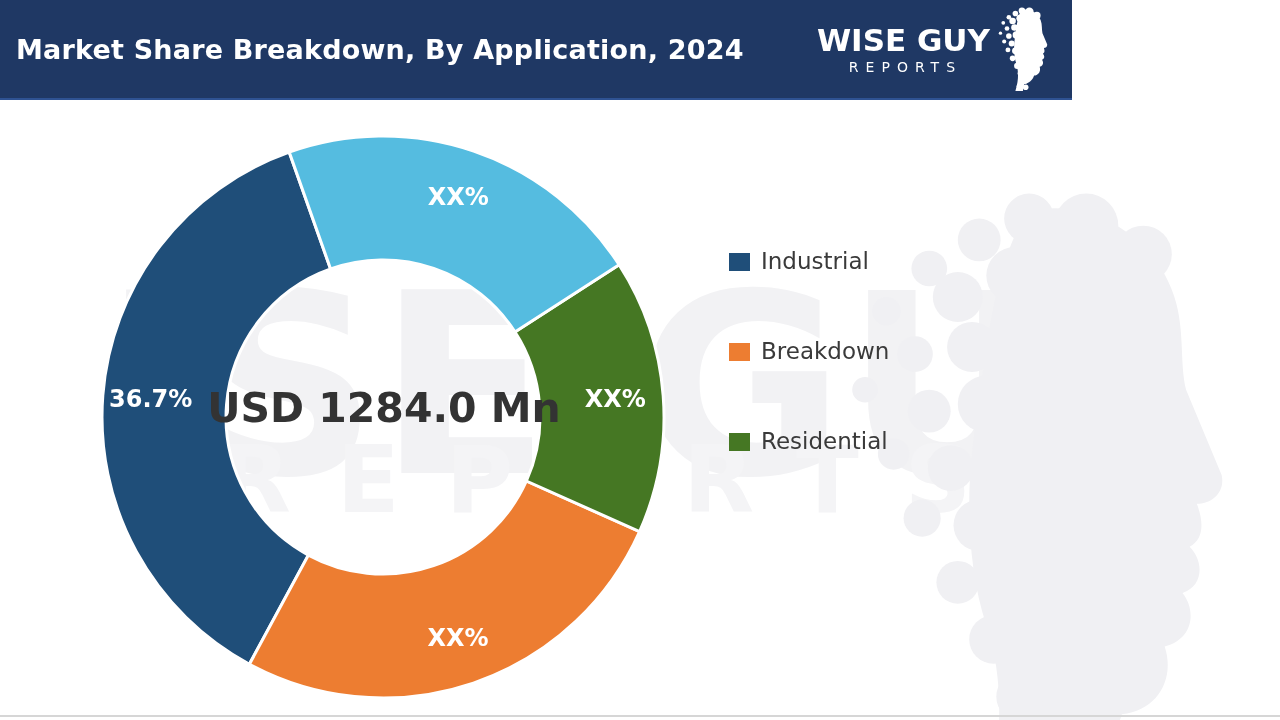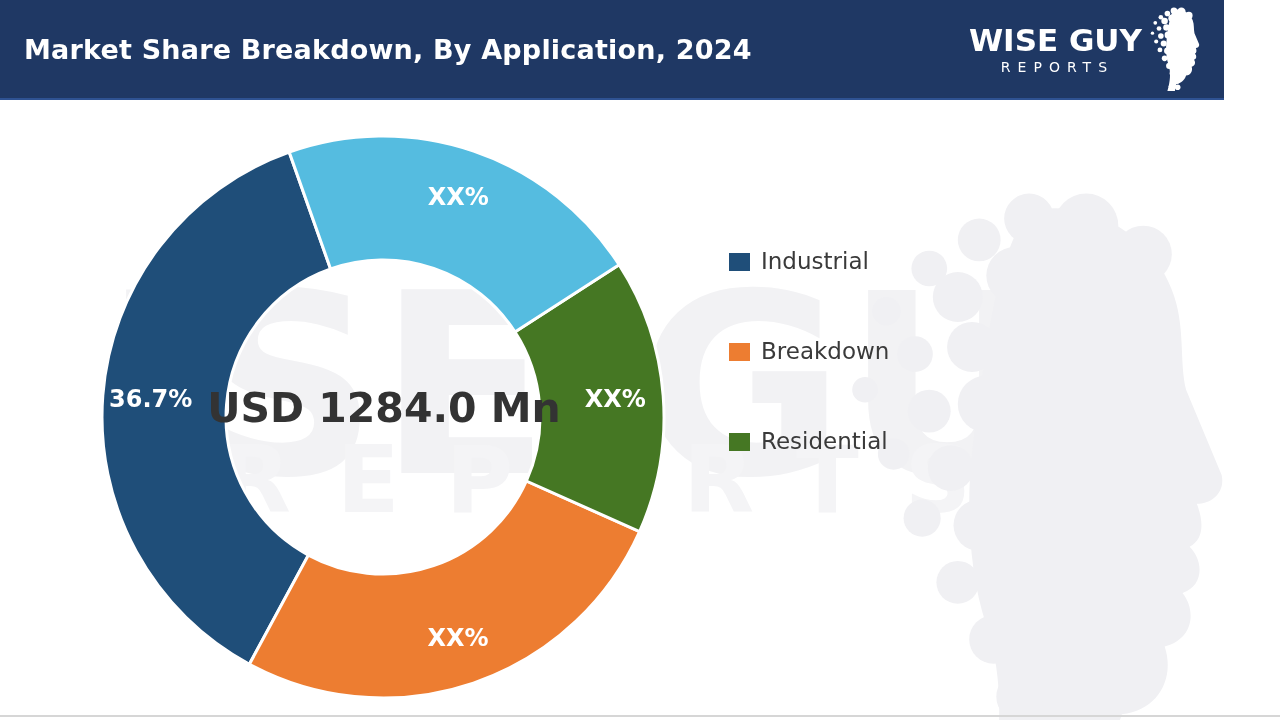--- a/index.html
+++ b/index.html
@@ -3,24 +3,24 @@
 <meta charset="utf-8">
 <style>
   html,body{margin:0;padding:0;}
   body{
     width:1280px;height:720px;position:relative;overflow:hidden;
     background:#ffffff;
     font-family:"DejaVu Sans","Liberation Sans",sans-serif;
   }
   
   .header{
-    position:absolute;left:0;top:0;width:1224px;height:100px;
+    position:absolute;left:0;top:0;width:1072px;height:100px;
     background:#1f3864;border-bottom:2px solid #2e5292;
     display:flex;align-items:center;justify-content:space-between;
-    box-sizing:border-box;padding:0 22px 0 24px;
+    box-sizing:border-box;padding:0 22px 0 16px;
   }
   .page-title{
     color:#ffffff;font-size:27px;font-weight:bold;letter-spacing:.2px;
   }
   .logo{display:flex;align-items:center;gap:2px;}
   .logo-text{display:flex;flex-direction:column;align-items:center;line-height:1;}
   .logo-line1{color:#fff;font-size:31px;font-weight:bold;letter-spacing:0px;white-space:nowrap;}
   .logo-line2{color:#fff;font-size:14px;font-weight:normal;letter-spacing:7px;margin-top:4px;text-indent:4px;white-space:nowrap;}
   .logo-face{width:58px;height:84px;flex:0 0 auto;}
   

